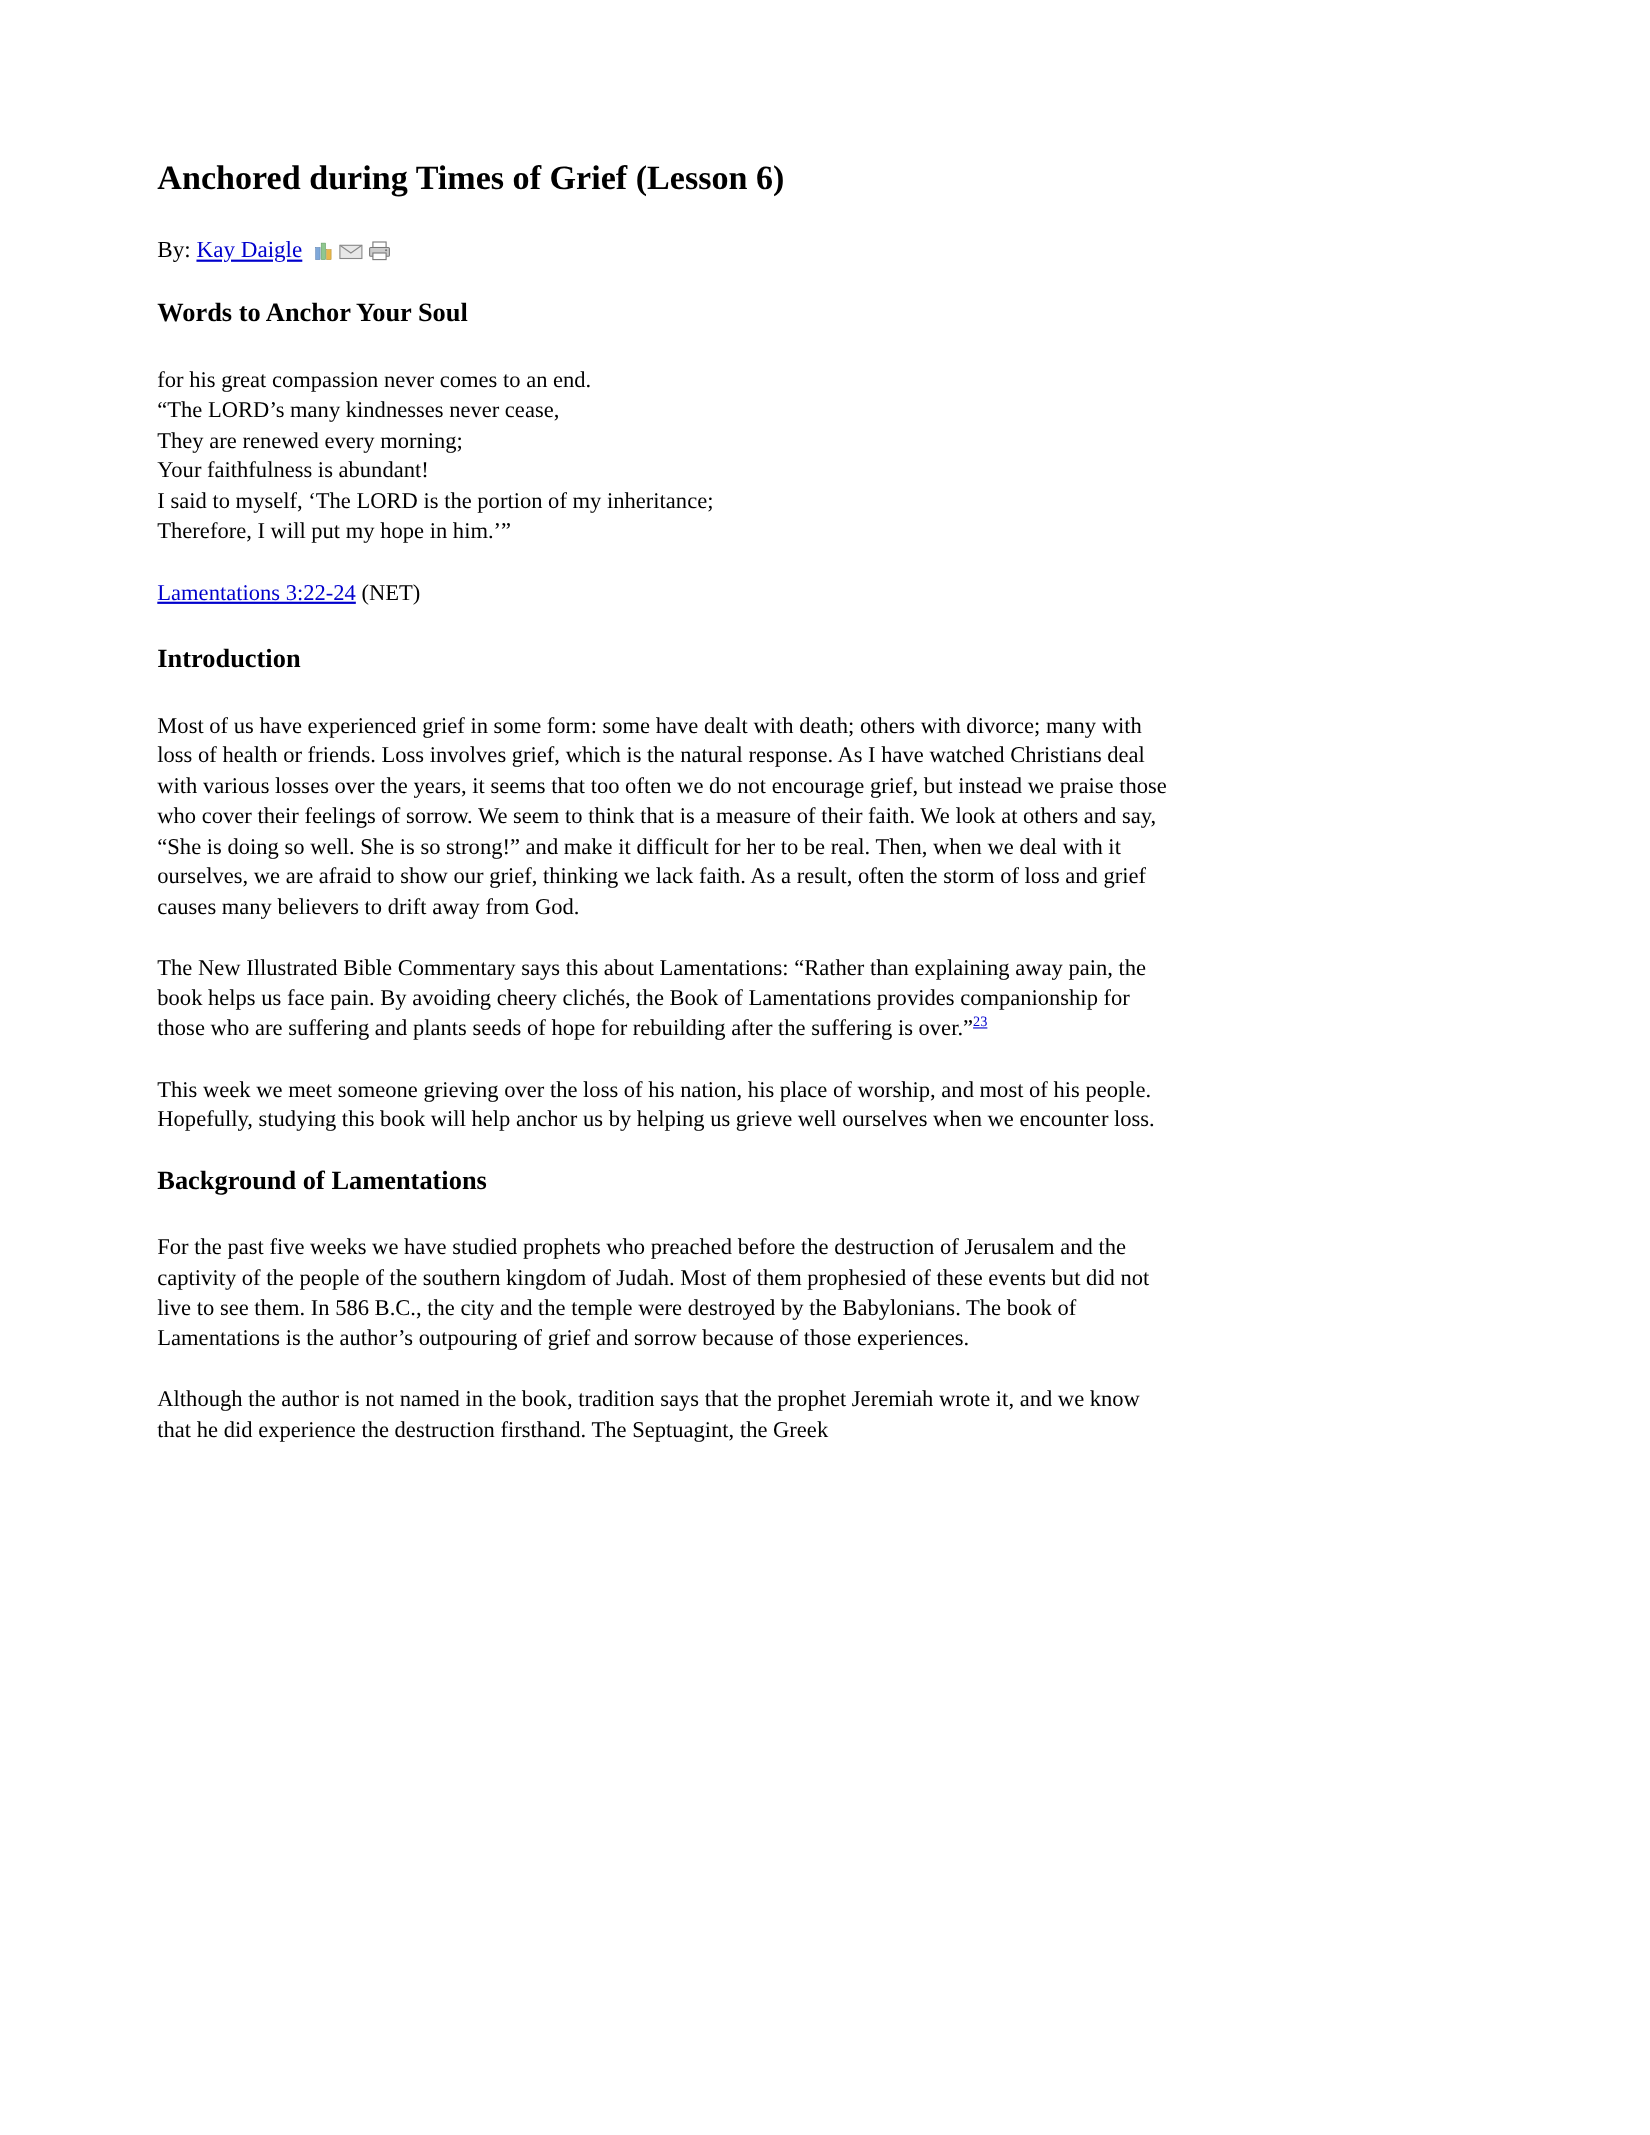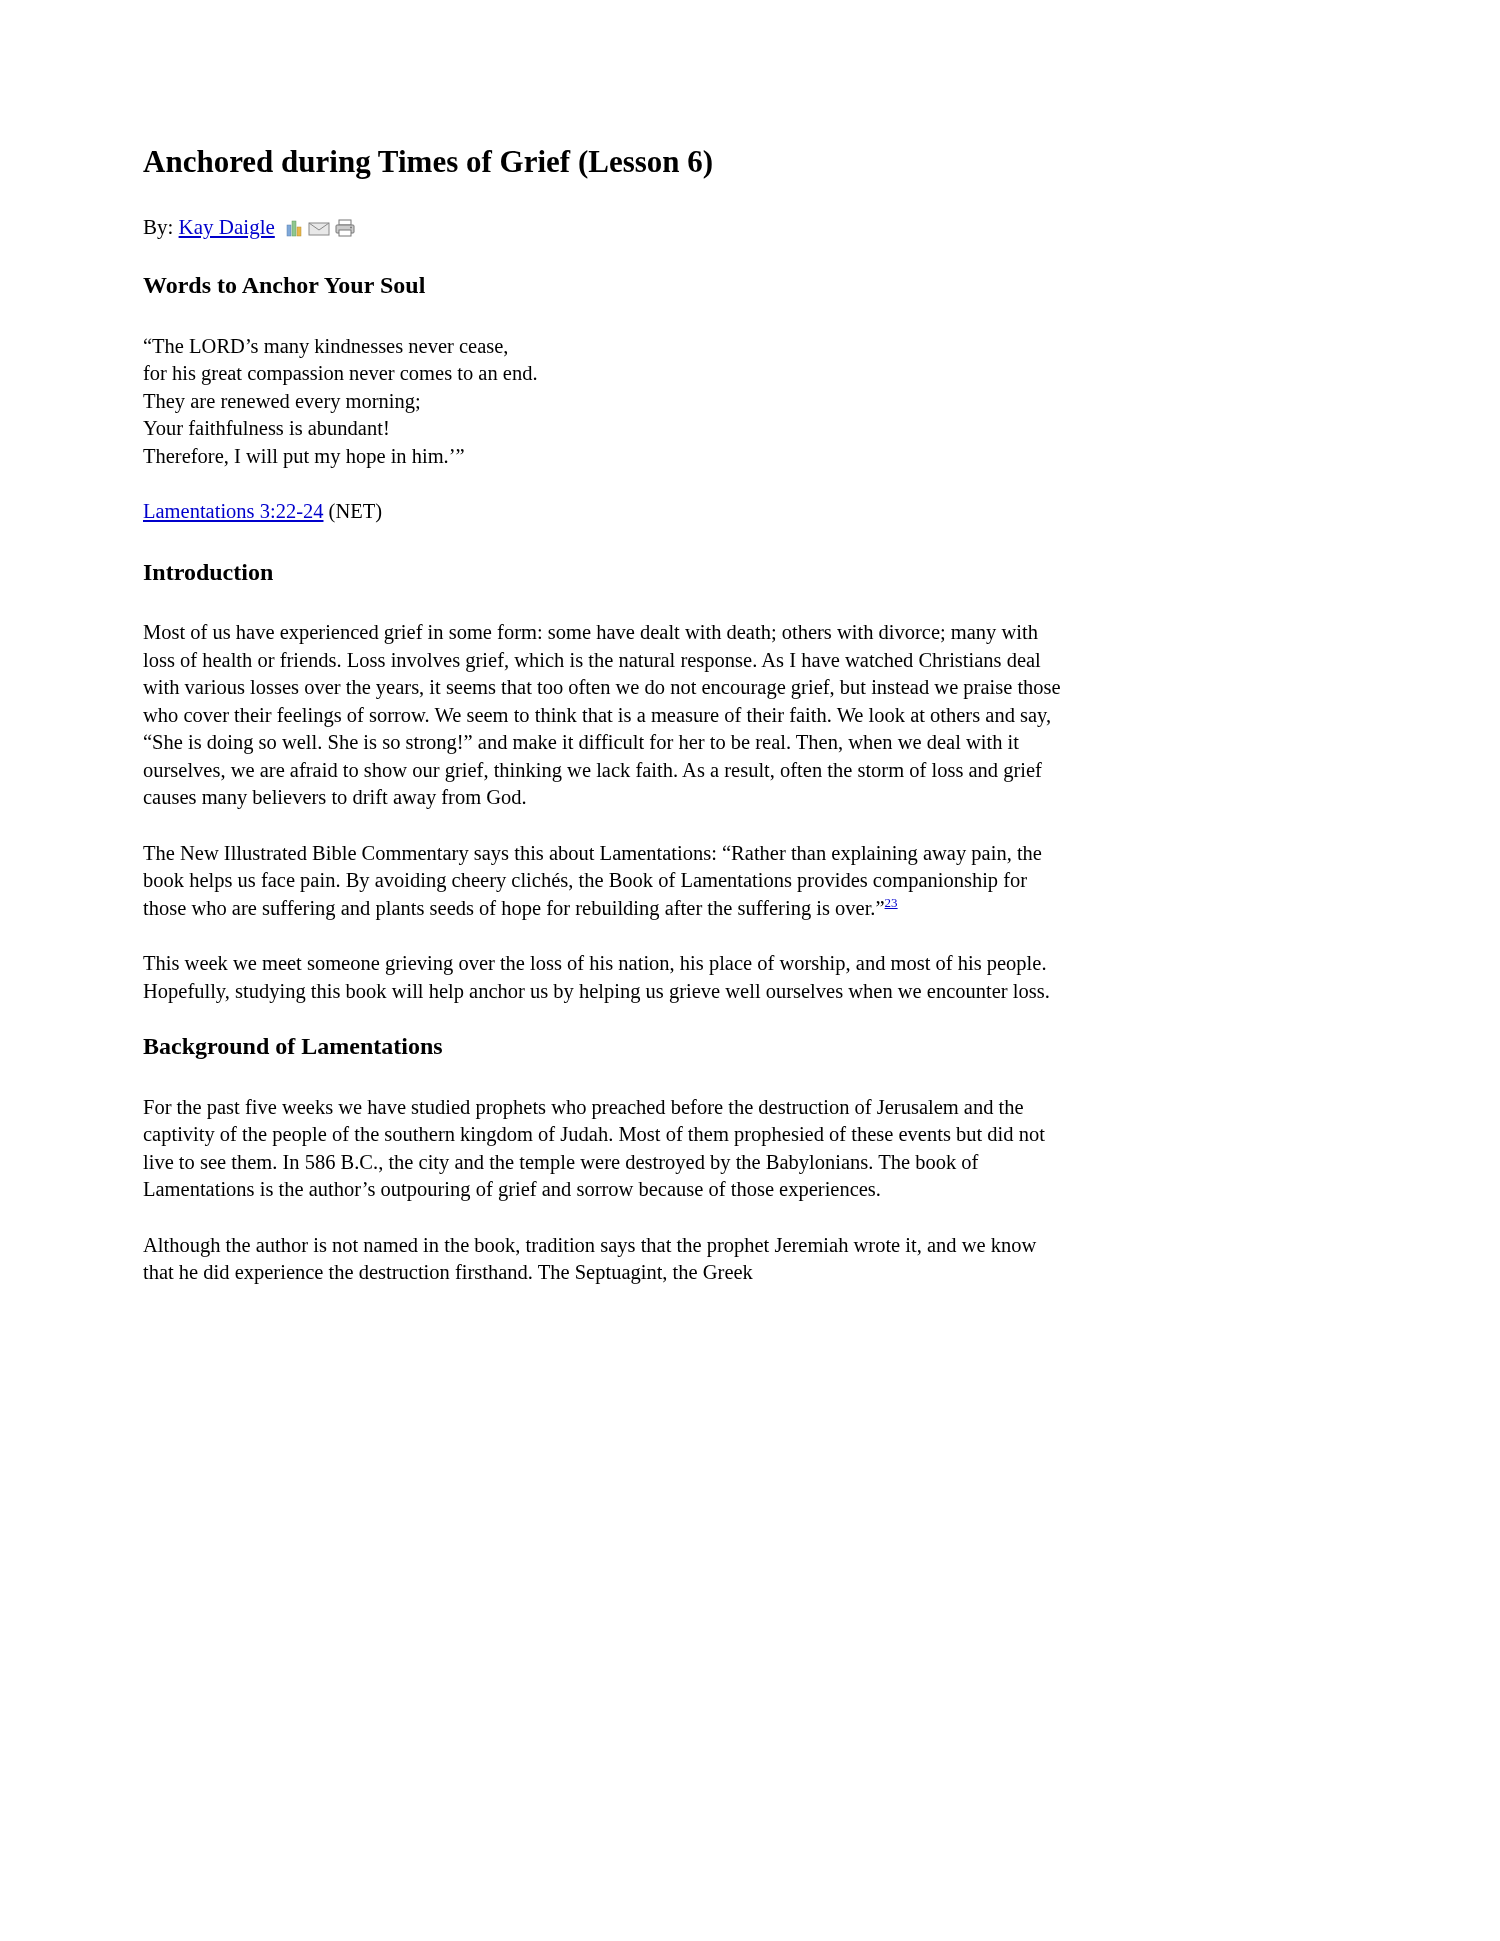--- a/index.html
+++ b/index.html
@@ -115,24 +115,25 @@
           <rect x="6" y="12" width="12" height="6" fill="#ffffff" stroke="#777777" stroke-width="1"></rect>
           <circle cx="18" cy="9.5" r="1" fill="#777777"></circle>
         </svg>
       </span>
     </span>
   </div>
 
   <h2 class="section-heading">Words to Anchor Your Soul</h2>
 
   <div class="quote-block">
+    <div>for his great compassion never comes to an end.</div>
     <div>“The LORD’s many kindnesses never cease,</div>
-    <div>for his great compassion never comes to an end.</div>
     <div>They are renewed every morning;</div>
     <div>Your faithfulness is abundant!</div>
+    <div>I said to myself, ‘The LORD is the portion of my inheritance;</div>
     <div>Therefore, I will put my hope in him.’”</div>
   </div>
 
   <div class="citation-line">
     <a href="#">Lamentations 3:22-24</a><span> (NET)</span>
   </div>
 
   <h2 class="section-heading">Introduction</h2>
 
   <p class="body-para">Most of us have experienced grief in some form: some have dealt with death; others with divorce; many with loss of health or friends. Loss involves grief, which is the natural response. As I have watched Christians deal with various losses over the years, it seems that too often we do not encourage grief, but instead we praise those who cover their feelings of sorrow. We seem to think that is a measure of their faith. We look at others and say, “She is doing so well. She is so strong!” and make it difficult for her to be real. Then, when we deal with it ourselves, we are afraid to show our grief, thinking we lack faith. As a result, often the storm of loss and grief causes many believers to drift away from God.</p>

